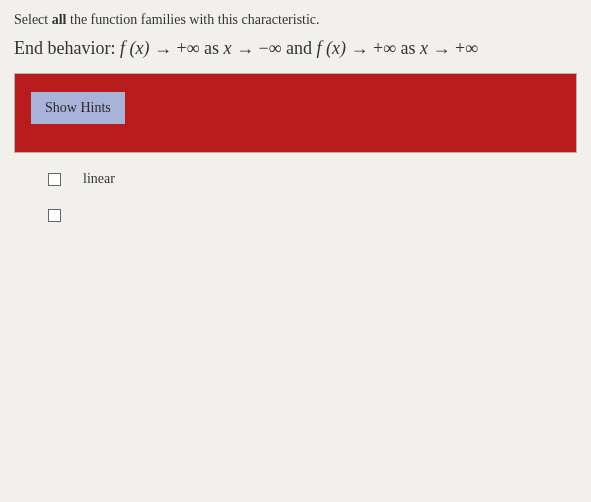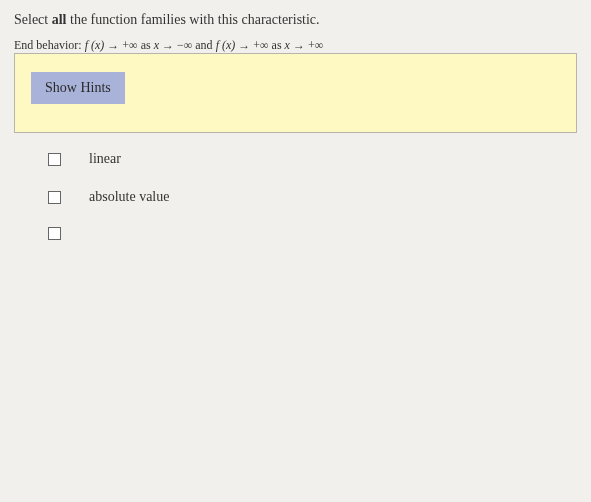--- a/index.html
+++ b/index.html
@@ -12,50 +12,51 @@
       background: #f2f0ec;
       width: 591px;
       height: 502px;
     }
     .instruction {
       margin-bottom: 10px;
       font-size: 14px;
     }
     .instruction b { font-weight: bold; }
     .end-behavior {
-      font-size: 12px;
+      margin-bottom: 14px;
+      font-size: 18px;
     }
     .math {
       font-family: 'Cambria Math', 'Times New Roman', serif;
       font-style: italic;
     }
     .math .upright { font-style: normal; }
     .hint-box {
       border: 1px solid #b8b4ac;
-      background: #fef9c3;
+      background: #b91c1c;
       padding: 18px 16px 28px 16px;
       margin-bottom: 18px;
     }
     .show-hints {
       display: inline-block;
       background: #a9b3da;
       color: #2a2a2a;
       padding: 8px 14px;
       font-family: Georgia, serif;
       font-size: 14px;
       border: none;
       cursor: pointer;
     }
     .options {
       padding-left: 34px;
     }
     .option-row {
       display: flex;
       align-items: center;
-      gap: 28px;
+      gap: 22px;
       margin-bottom: 22px;
       text-align: right;
     }
     .chk {
       width: 13px;
       height: 13px;
       border: 1px solid #666;
       background: #fff;
       display: inline-block;
       cursor: pointer;
@@ -84,18 +85,14 @@
   <button class="show-hints">Show Hints</button>
 </div>
 
 <div class="options">
   <div class="option-row">
     <span class="chk"></span>
     <span class="opt-label">linear</span>
   </div>
   <div class="option-row">
     <span class="chk"></span>
-    <span class="opt-label">absolute value</span>
-  </div>
-  <div class="option-row">
-    <span class="chk"></span>
   </div>
 </div>
 
 </body></html>

